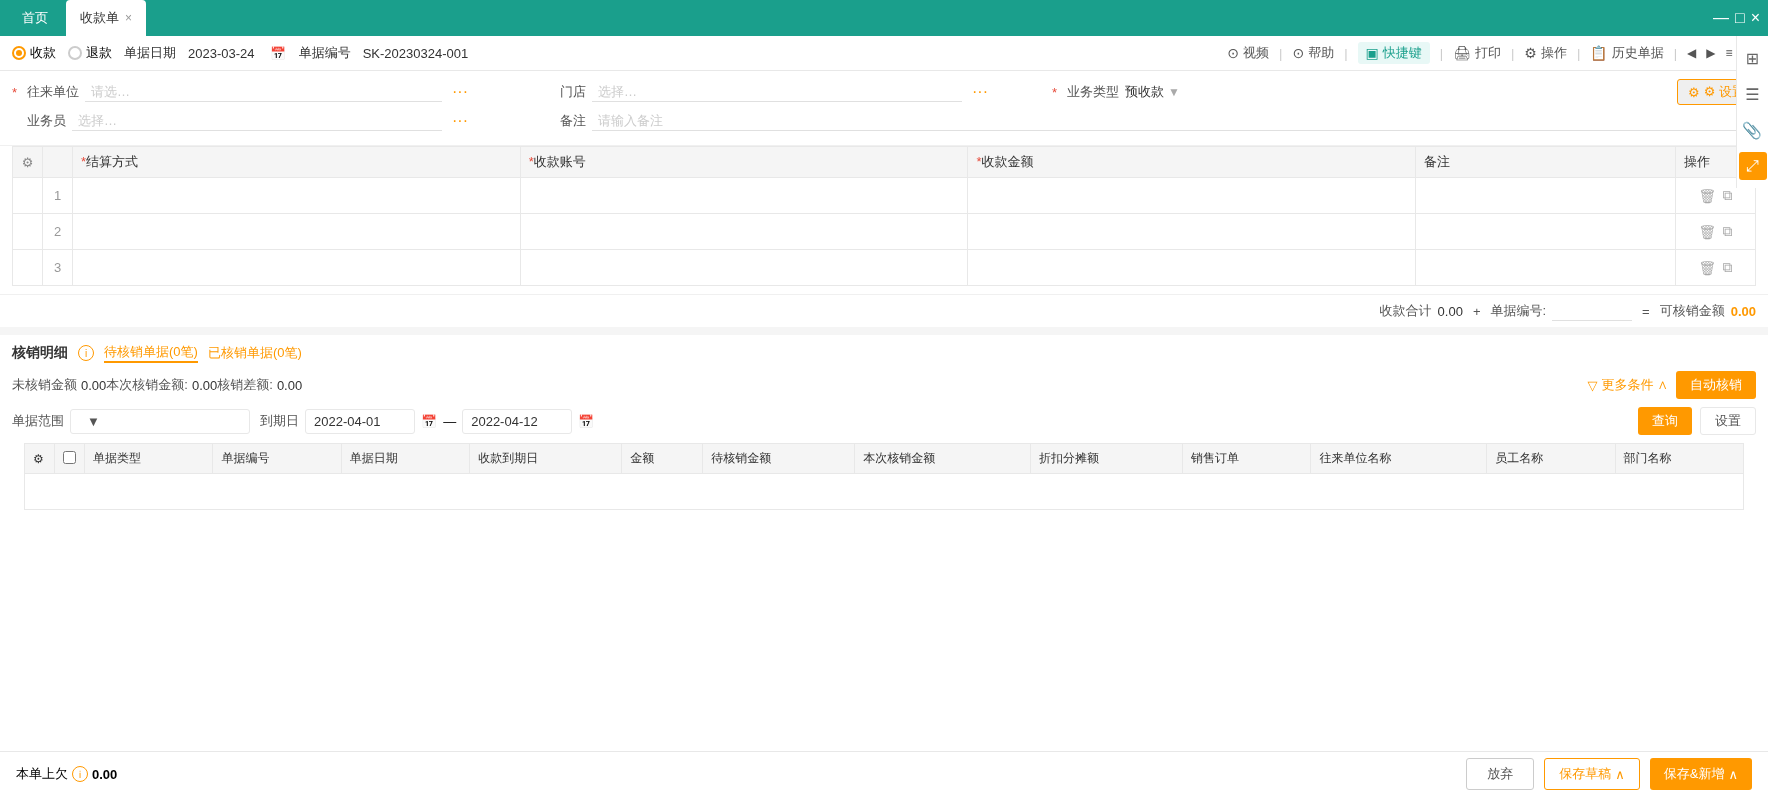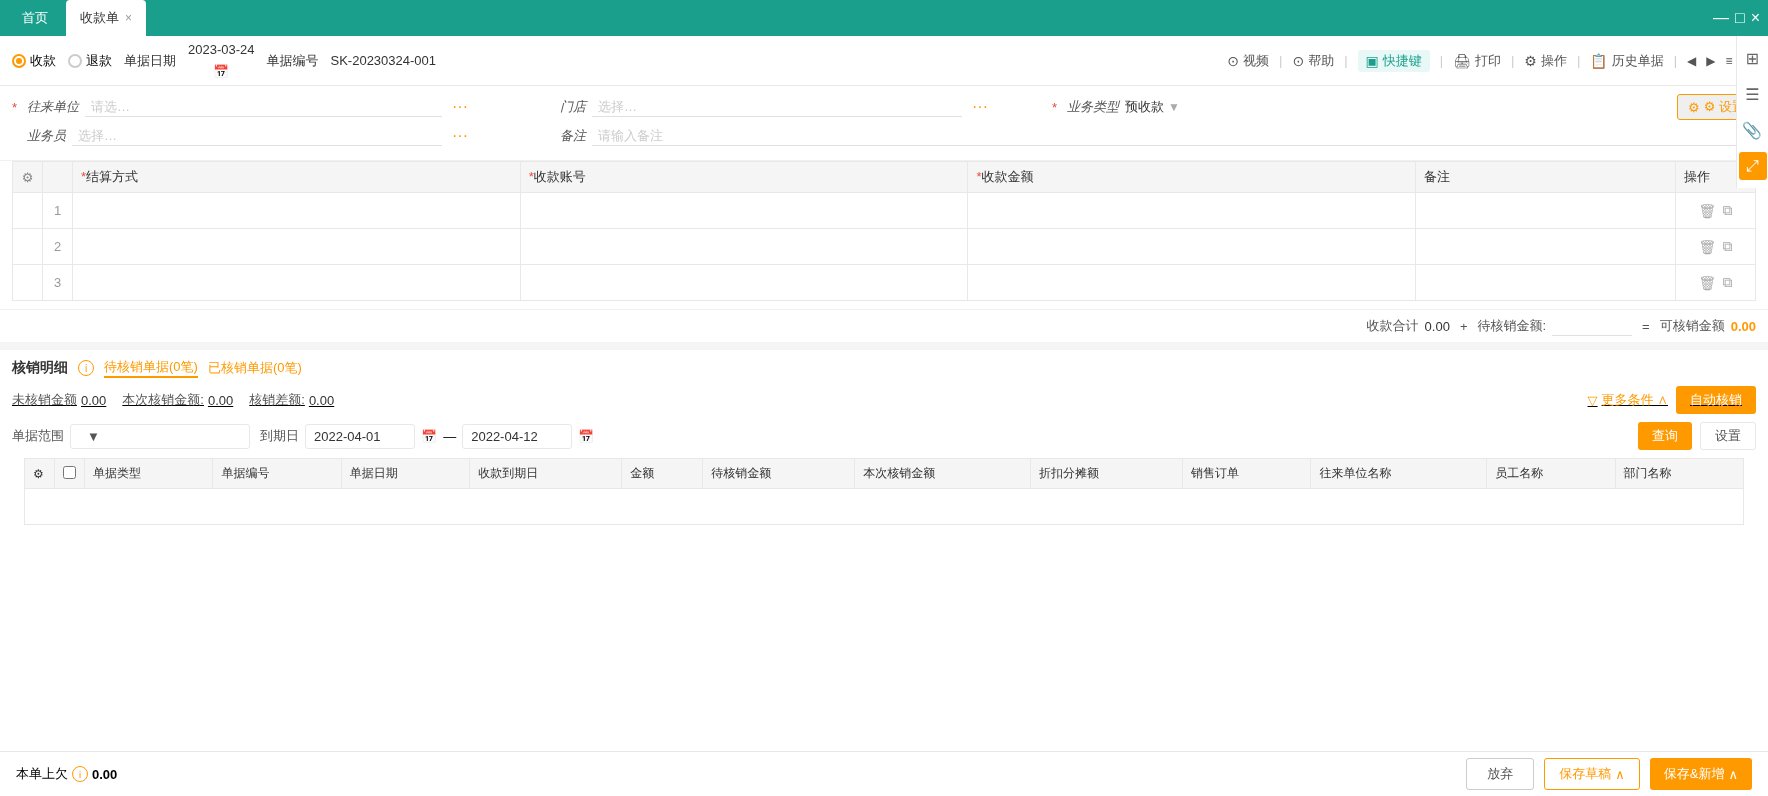--- a/index.html
+++ b/index.html
@@ -26,33 +26,33 @@
     .toolbar-row {
       display: flex; align-items: center; background: #fff; border-bottom: 1px solid #e8e8e8; padding: 6px 12px; gap: 12px; flex-wrap: wrap;
     }
     .radio-group { display: flex; gap: 12px; align-items: center; }
     .radio-item { display: flex; align-items: center; gap: 4px; cursor: pointer; }
     .radio-dot { width: 14px; height: 14px; border-radius: 50%; border: 2px solid #ccc; display: flex; align-items: center; justify-content: center; }
     .radio-dot.active { border-color: #f90; }
     .radio-dot.active::after { content: ''; width: 6px; height: 6px; border-radius: 50%; background: #f90; }
     .field-label { color: #333; font-size: 13px; }
     .field-value { color: #333; font-size: 13px; }
-    .date-field { display: flex; align-items: center; gap: 7px; flex-direction: column; }
+    .date-field { display: flex; align-items: center; gap: 16px; }
     .calendar-icon { color: #aaa; cursor: pointer; }
     .toolbar-right { margin-left: auto; display: flex; gap: 10px; align-items: center; }
     .toolbar-btn { display: flex; align-items: center; gap: 4px; color: #555; cursor: pointer; font-size: 12px; }
     .toolbar-btn .icon { font-size: 14px; }
     .toolbar-btn.highlight { color: #1a9f8c; background: #e8f8f6; padding: 2px 8px; border-radius: 3px; }
 
     
     .form-section { padding: 8px 12px; border-bottom: 1px solid #f0f0f0; }
     .form-row { display: flex; align-items: center; gap: 0; margin-bottom: 6px; }
     .form-field { display: flex; align-items: center; gap: 6px; flex: 1; }
     .form-field .req { color: #e74c3c; margin-right: 2px; }
-    .form-field .label { color: #555; white-space: nowrap; min-width: 54px; text-align: right; font-style: italic; }
+    .form-field .label { color: #555; white-space: nowrap; min-width: 54px; text-align: right; }
     .form-input { border: none; border-bottom: 1px solid #e0e0e0; padding: 2px 6px; color: #ccc; flex: 1; min-width: 80px; outline: none; font-size: 13px; }
     .form-input::placeholder { color: #ccc; }
     .dots-btn { color: #f90; cursor: pointer; font-size: 16px; padding: 0 4px; }
     .select-dropdown { display: flex; align-items: center; gap: 4px; color: #333; cursor: pointer; }
     .chevron-icon { color: #aaa; font-size: 12px; }
     .settings-btn { border: 1px solid #f90; color: #f90; padding: 3px 10px; border-radius: 3px; cursor: pointer; display: flex; align-items: center; gap: 4px; white-space: nowrap; }
 
     
     .table-wrapper { padding: 0 12px 8px; }
     table { width: 100%; border-collapse: collapse; }
@@ -71,21 +71,21 @@
     .summary-orange { color: #f90; font-weight: bold; }
     .summary-input { border: none; border-bottom: 1px solid #e0e0e0; width: 80px; padding: 2px 4px; outline: none; }
 
     
     .verify-section { background: #fff; border-top: 8px solid #f5f5f5; padding: 8px 12px; }
     .verify-header { display: flex; align-items: center; gap: 10px; margin-bottom: 8px; }
     .verify-title { font-size: 14px; font-weight: bold; color: #333; }
     .verify-tab { color: #f90; cursor: pointer; font-size: 13px; }
     .verify-tab.active { border-bottom: 2px solid #f90; }
     .info-icon { width: 16px; height: 16px; border-radius: 50%; border: 1px solid #f90; color: #f90; font-size: 10px; display: inline-flex; align-items: center; justify-content: center; cursor: pointer; }
-    .stats-row { display: flex; align-items: center; gap: 16px; margin-bottom: 8px; text-decoration: underline; }
+    .stats-row { display: flex; align-items: center; gap: 0; margin-bottom: 8px; }
     .stat-item { display: flex; align-items: center; gap: 4px; }
     .stat-label { color: #555; }
     .stat-value { color: #333; }
     .filter-row { display: flex; align-items: center; gap: 10px; margin-bottom: 8px; flex-wrap: wrap; }
     .filter-field { display: flex; align-items: center; gap: 6px; }
     .filter-label { color: #555; white-space: nowrap; }
     .filter-select { border: 1px solid #e8e8e8; padding: 4px 8px; border-radius: 3px; display: flex; align-items: center; gap: 8px; cursor: pointer; min-width: 180px; color: #555; }
     .filter-date-input { border: 1px solid #e8e8e8; padding: 4px 8px; border-radius: 3px; width: 110px; outline: none; color: #333; }
     .filter-right { margin-left: auto; display: flex; gap: 8px; align-items: center; }
     .more-cond-btn { display: flex; align-items: center; gap: 4px; color: #f90; cursor: pointer; }
@@ -295,21 +295,21 @@
     </table>
   </div>
 
   <div class="summary-row">
     <div class="summary-item">
       <span class="summary-label">收款合计</span>
       <span class="summary-value">0.00</span>
     </div>
     <span class="summary-label">+</span>
     <div class="summary-item">
-      <span class="summary-label">待核销金额:</span>
+      <span class="summary-label">单据编号:</span>
       <input class="summary-input" style="">
     </div>
     <span class="summary-label">=</span>
     <div class="summary-item">
       <span class="summary-label">可核销金额</span>
       <span class="summary-orange">0.00</span>
     </div>
   </div>
 
   <div class="verify-section">

